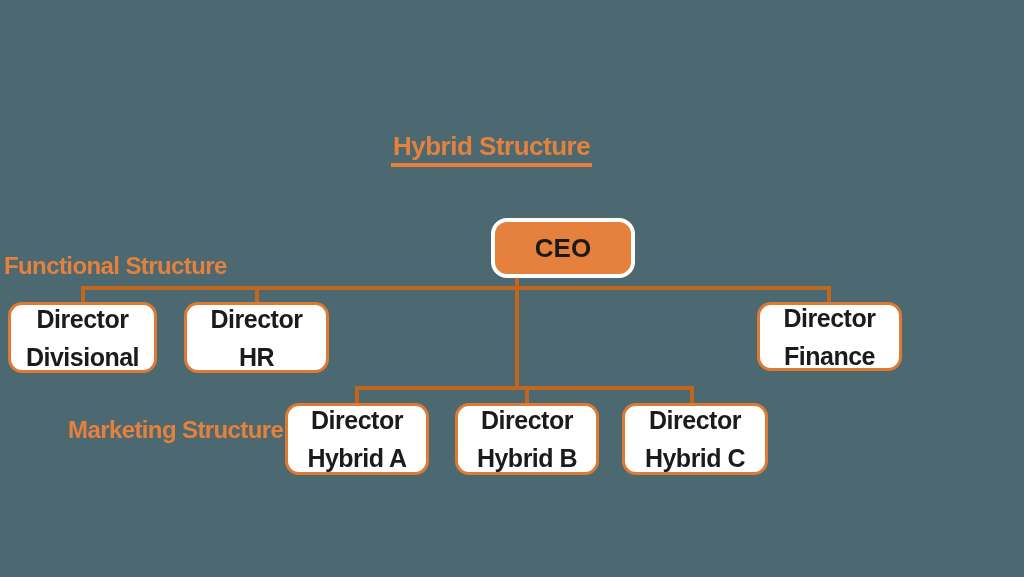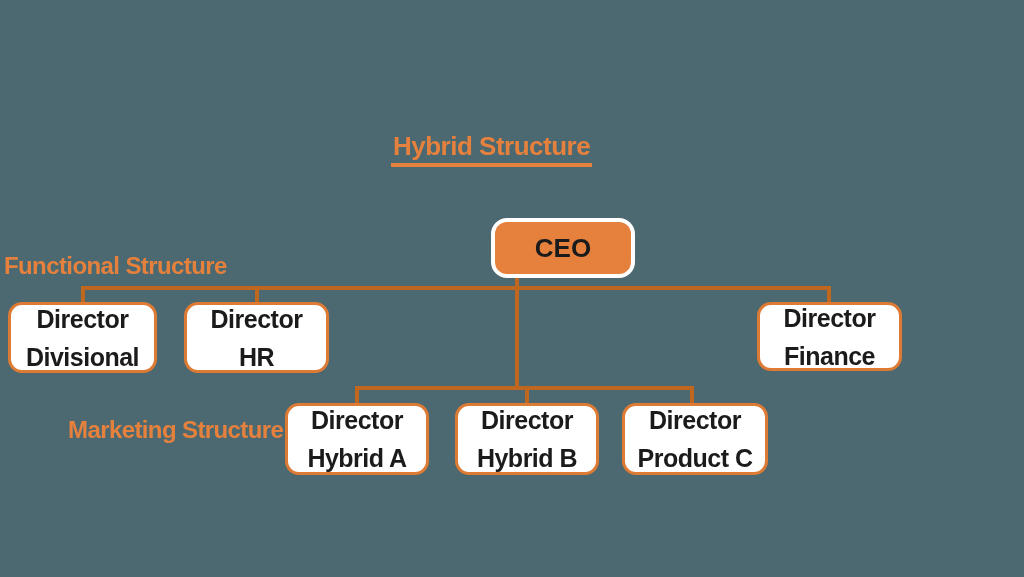--- a/index.html
+++ b/index.html
@@ -116,16 +116,16 @@
     <span>Hybrid A</span>
   </div>
 
   <div class="node node-white" style="left:455px; top:403px; width:144px; height:72px;">
     <span>Director</span>
     <span>Hybrid B</span>
   </div>
 
   <div class="node node-white" style="left:622px; top:403px; width:146px; height:72px;">
     <span>Director</span>
-    <span>Product C</span>
+    <span>Hybrid C</span>
   </div>
 
 </div>
 
 </body></html>

